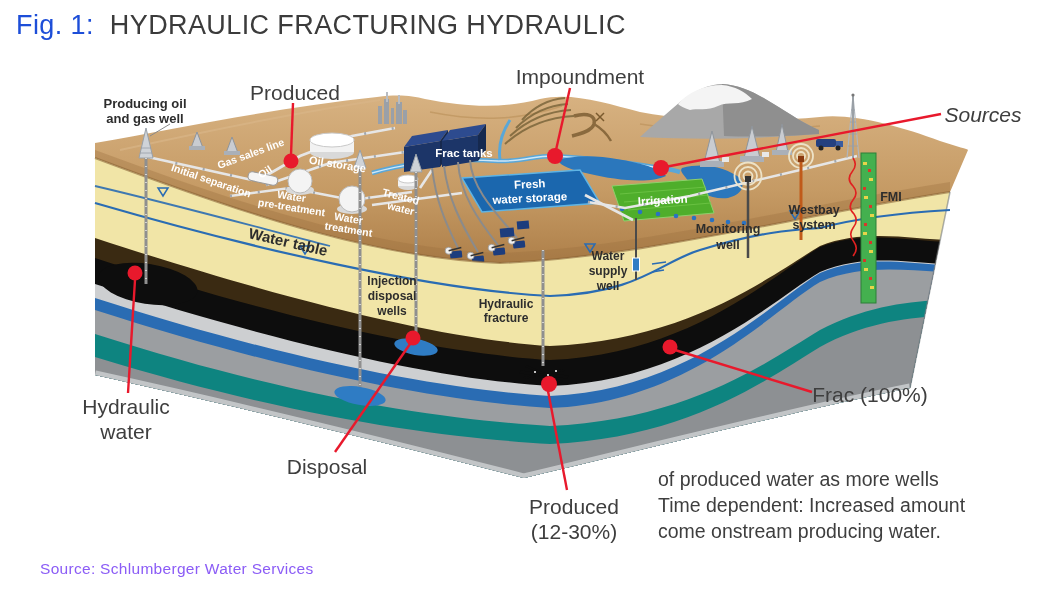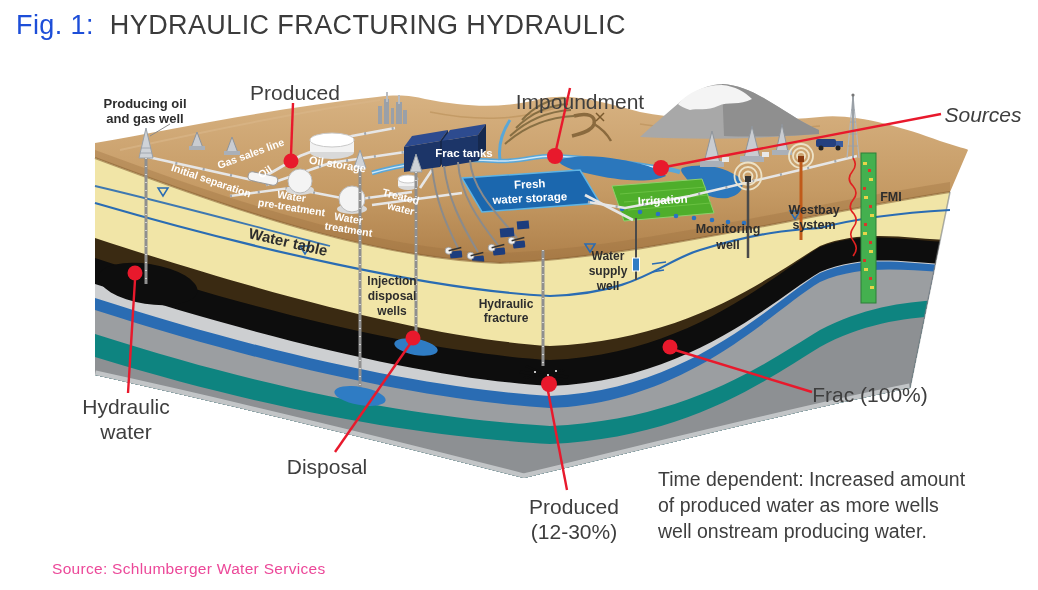--- a/index.html
+++ b/index.html
@@ -7,21 +7,21 @@
        font-family:"Liberation Sans",sans-serif;}
   #stage{position:absolute;left:0;top:0;width:1038px;height:590px;}
   svg{position:absolute;left:0;top:0;}
   .fig-title{position:absolute;left:16px;top:10px;font-size:27px;color:#3b3b3b;
              letter-spacing:.4px;white-space:nowrap;}
   .fig-title .fl{color:#1d4ed8;margin-right:16px;}
   .callout{position:absolute;font-size:21px;color:#3e3e3e;text-align:center;
            transform:translate(-50%,-50%);white-space:nowrap;line-height:25px;}
   .caption{position:absolute;left:658px;top:466px;font-size:19.5px;line-height:26px;
            color:#3e3e3e;}
-  .source-note{position:absolute;left:52px;top:560px;font-size:15.5px;color:#ec4899;
+  .source-note{position:absolute;left:40px;top:560px;font-size:15.5px;color:#8b5cf6;
            letter-spacing:.3px;}
   text{font-family:"Liberation Sans",sans-serif;}
   .lw{fill:#ffffff;font-weight:bold;text-anchor:middle;}
   .ld{fill:#2d2d2d;font-weight:bold;text-anchor:middle;}
 </style>
 </head>
 <body>
 
 <div id="stage">
 
@@ -384,34 +384,34 @@
     <circle cx="549" cy="384" r="8"></circle>
     <circle cx="670" cy="347" r="7.5"></circle>
   </g>
 </svg>
 
 <div class="fig-title">
   <span class="fl">Fig. 1:</span><span>HYDRAULIC FRACTURING HYDRAULIC</span>
 </div>
 
 <div class="callout" style="left:295px;top:92px;">Produced</div>
-<div class="callout" style="left:580px;top:76px;margin-top:25px;">Impoundment</div>
+<div class="callout" style="left:580px;top:76px;">Impoundment</div>
 <div class="callout" style="left:983px;top:114px;font-style:italic;">Sources</div>
 <div class="callout" style="left:126px;top:419px;">
   <div>Hydraulic</div>
   <div>water</div>
 </div>
 <div class="callout" style="left:327px;top:466px;">Disposal</div>
 <div class="callout" style="left:574px;top:519px;">
   <div>Produced</div>
   <div>(12-30%)</div>
 </div>
 <div class="callout" style="left:870px;top:394px;text-align:right;">Frac (100%)</div>
 
 <div class="caption">
+  <div>of produced water as more wells</div>
   <div>Time dependent: Increased amount</div>
-  <div>of produced water as more wells</div>
-  <div>well onstream producing water.</div>
+  <div>come onstream producing water.</div>
 </div>
 
 <div class="source-note">Source: Schlumberger Water Services</div>
 
 </div>
 
 </body></html>

